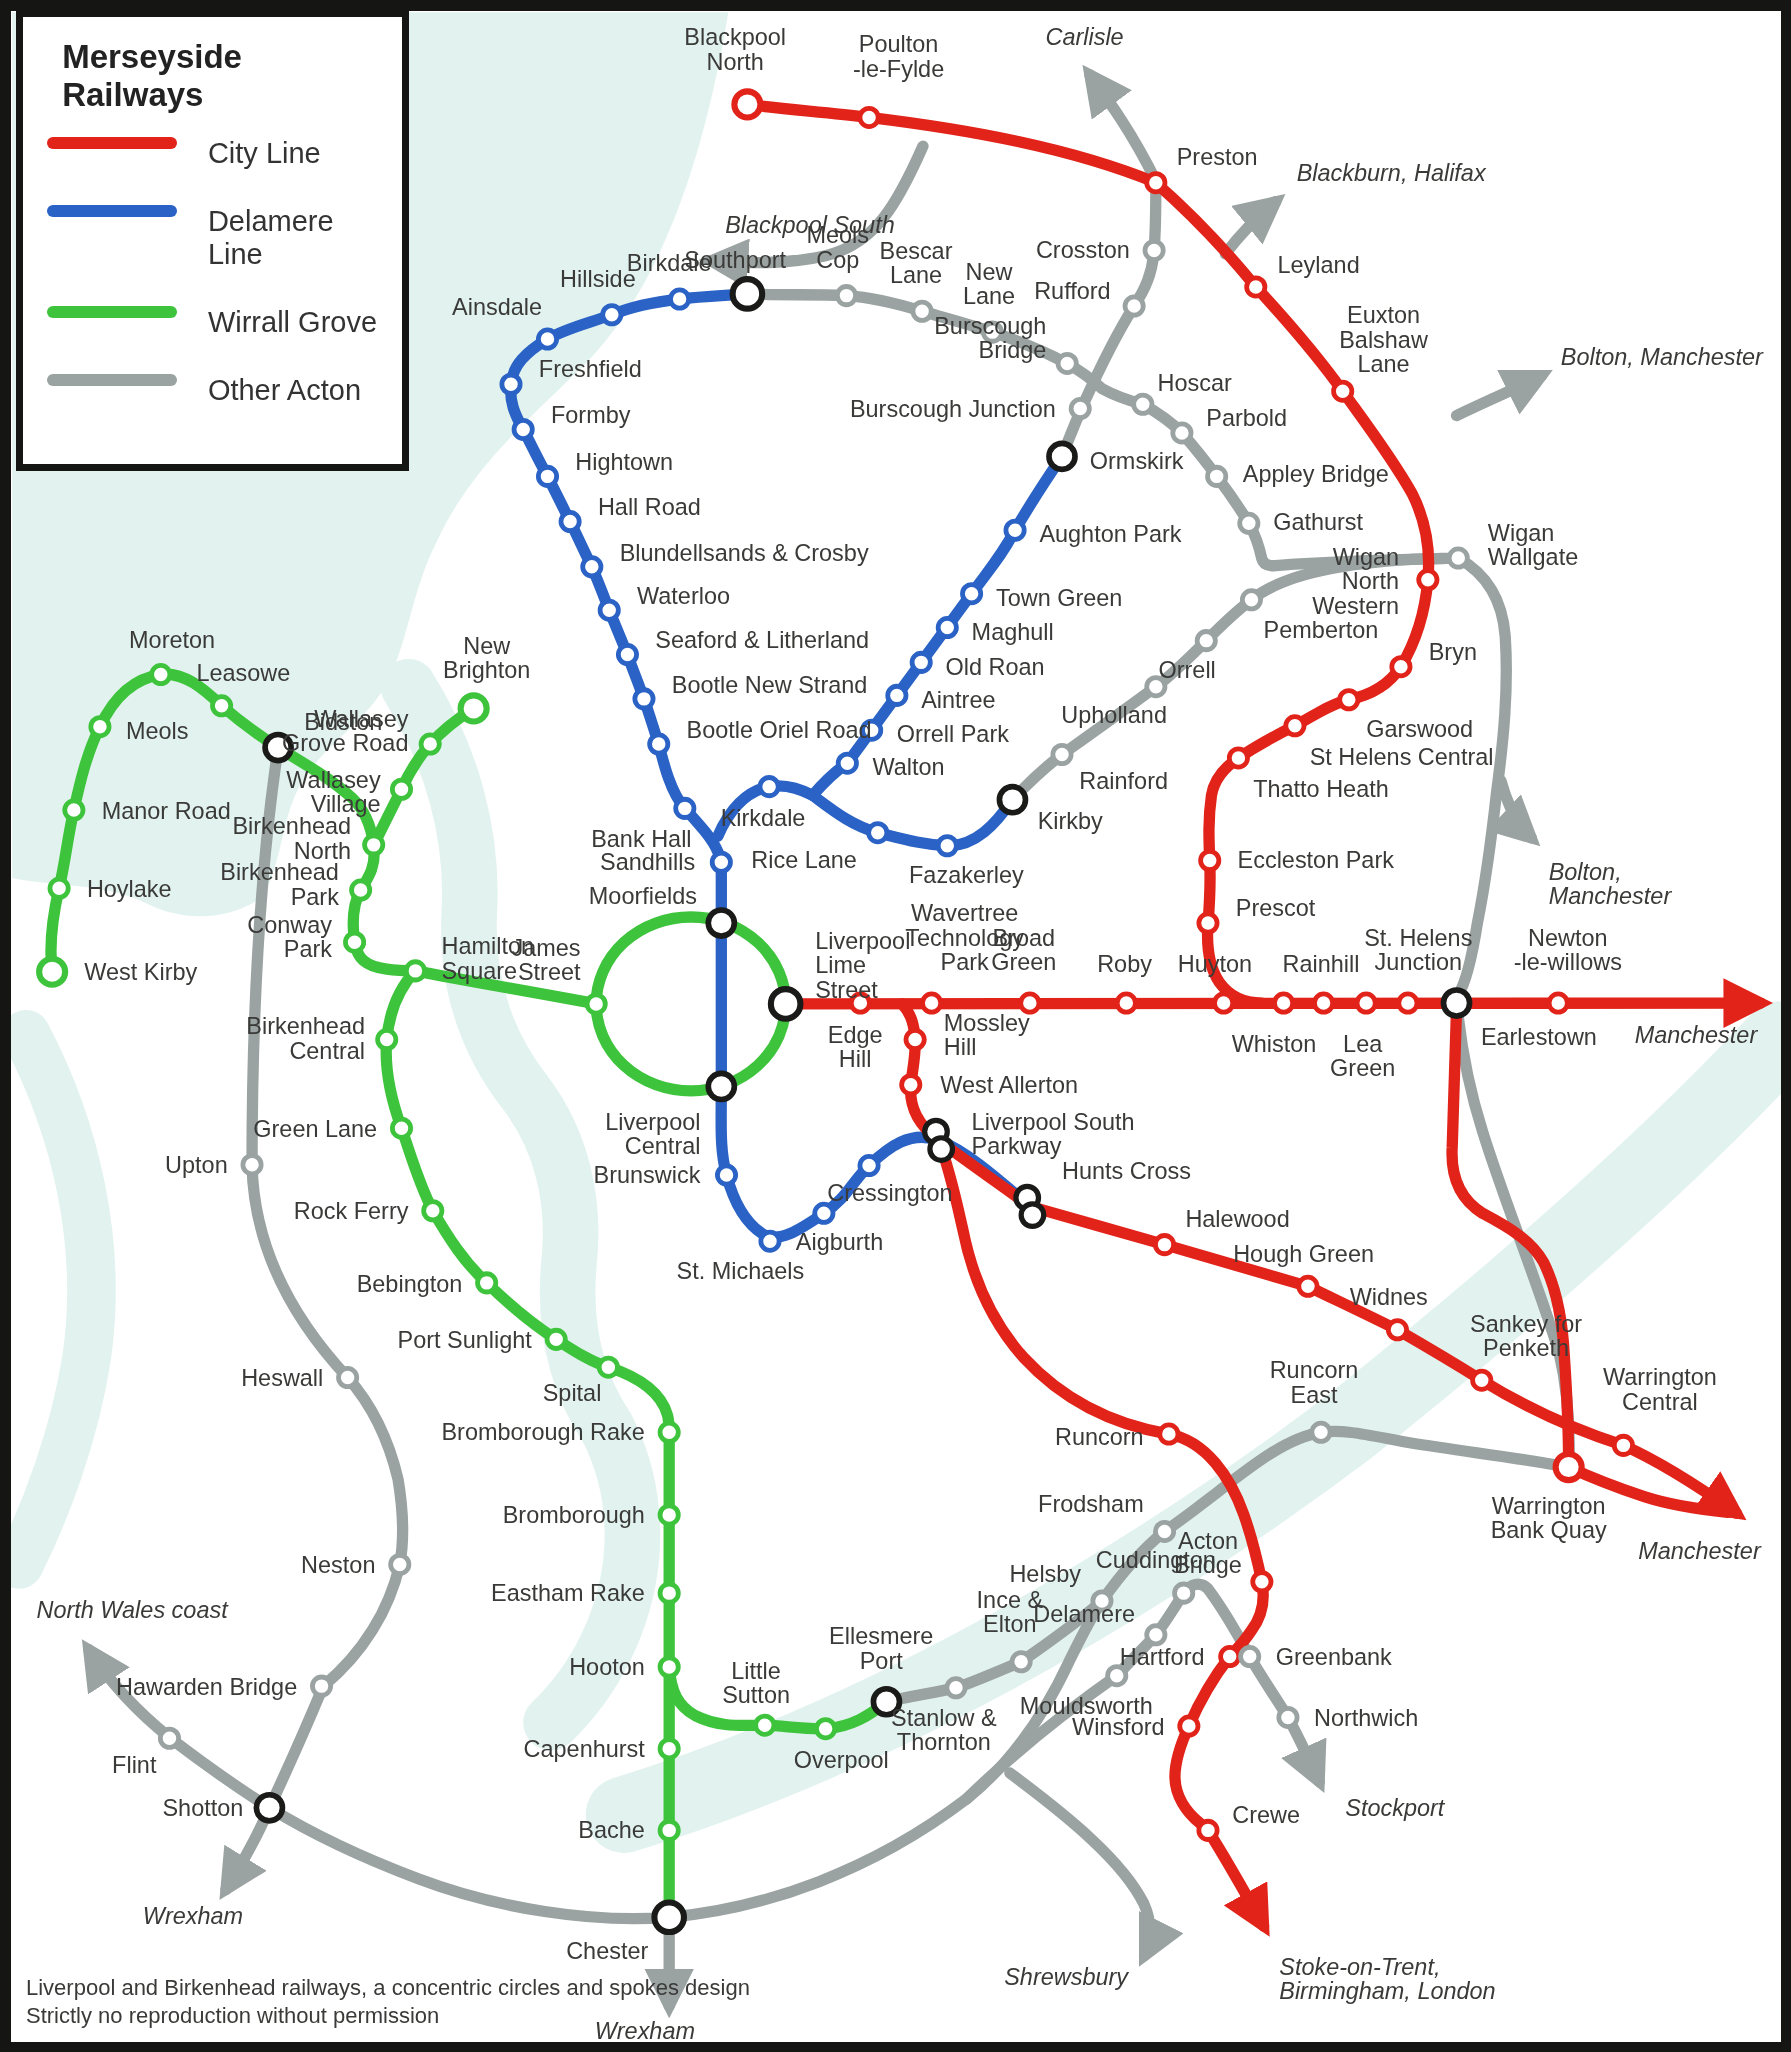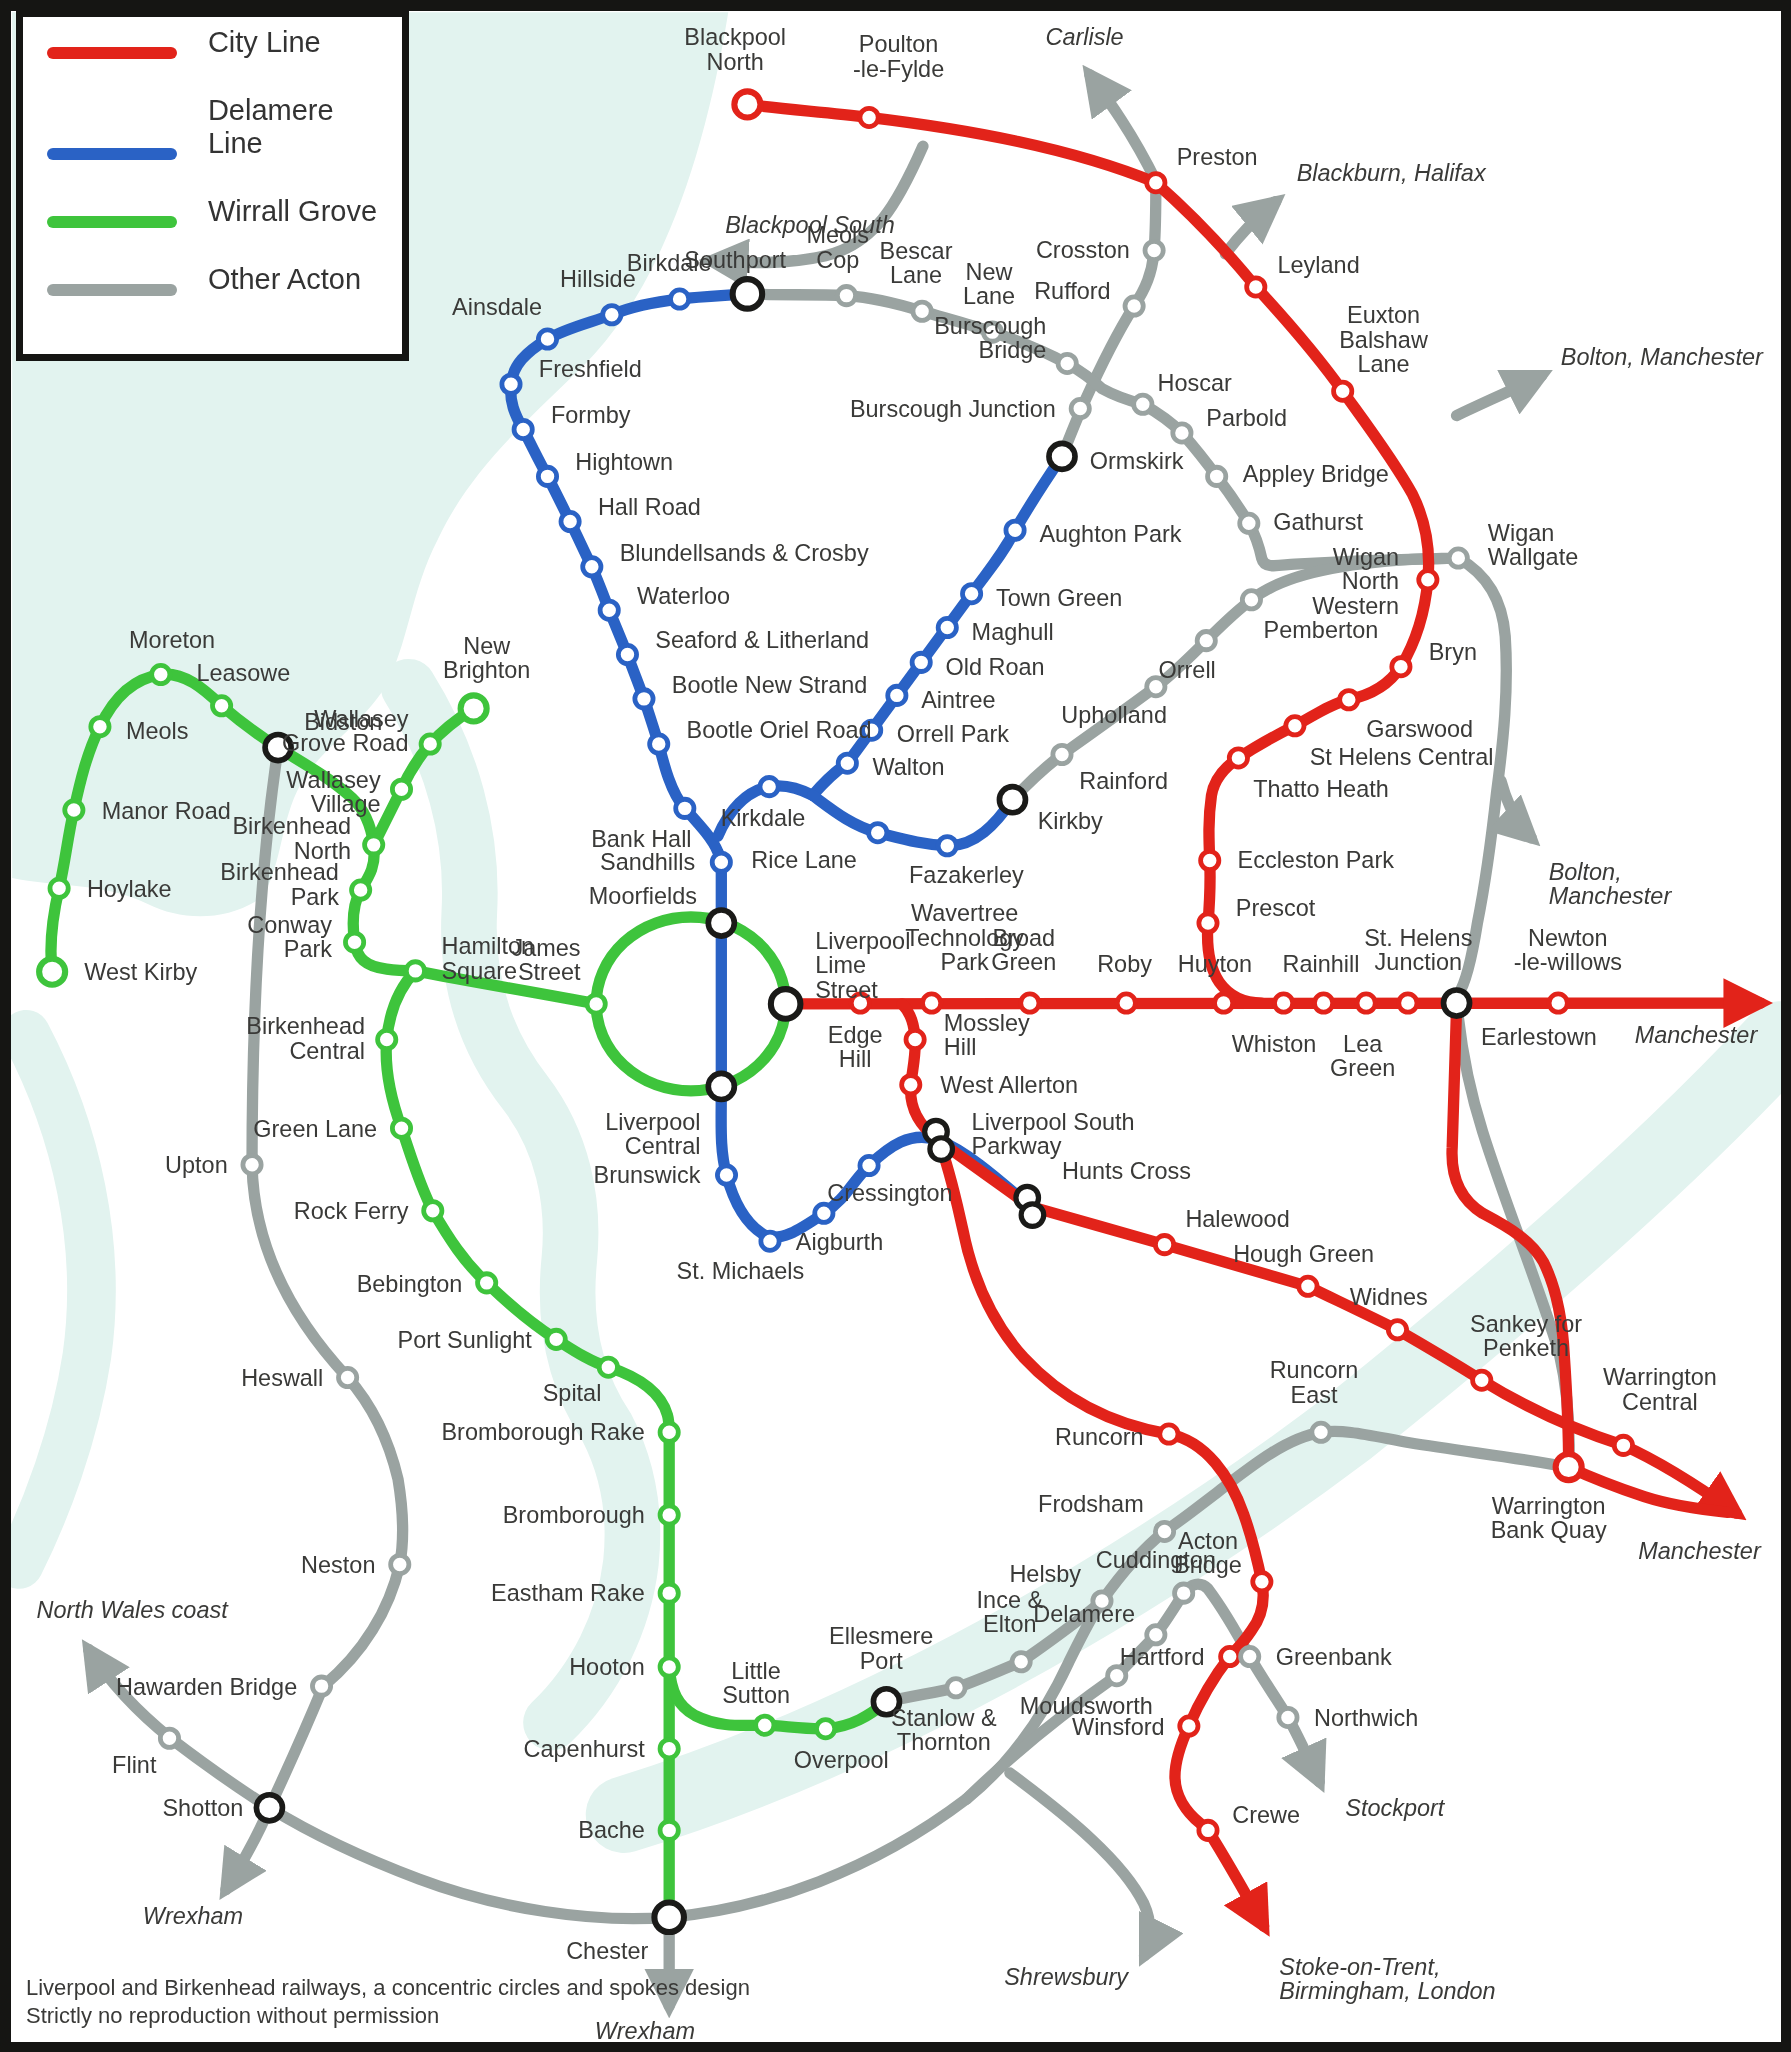--- a/index.html
+++ b/index.html
@@ -3,21 +3,21 @@
 <meta charset="utf-8">
 <style>
   html,body{margin:0;padding:0;background:#fff;}
   #page{position:relative;width:1792px;height:2053px;background:#ffffff;overflow:hidden;
         font-family:"Liberation Sans", sans-serif;}
   #map-svg{position:absolute;left:0;top:0;}
   .frame{position:absolute;left:0;top:0;right:0;bottom:0;border:11.3px solid #151513;pointer-events:none;z-index:60;}
   .legend{position:absolute;left:15.6px;top:10.4px;width:348px;border:7.8px solid #151513;background:#ffffff;
           z-index:50;padding:8.7px 15.6px 22.6px 15.6px;}
   .legend h1{font-size:33px;margin:12px 0 22.6px 24px;color:#222;letter-spacing:0;}
-  .legend-row{display:flex;align-items:flex-end;margin:0 0 35px 8.7px;}
+  .legend-row{display:flex;align-items:flex-start;margin:0 0 35px 8.7px;}
   .legend-swatch{width:130px;height:12px;border-radius:6px;margin-right:31px;flex:0 0 auto;}
   .legend-row span{font-size:29px;color:#333;}
   .footer{position:absolute;left:26px;top:1974px;z-index:50;color:#3a3a38;font-size:22px;line-height:28px;}
   text{fill:#3a3a38;font-size:27px;font-family:"Liberation Sans", sans-serif;}
   text.dest{font-style:italic;}
 </style>
 </head>
 <body>
 
 <div id="page">
@@ -678,20 +678,21 @@
         <text x="42" y="1862" text-anchor="start" class="dest"><tspan x="42" y="1862">North Wales coast</tspan></text>
         <text x="222" y="2214" text-anchor="middle" class="dest"><tspan x="222" y="2214">Wrexham</tspan></text>
         <text x="742" y="2346" text-anchor="middle" class="dest"><tspan x="742" y="2346">Wrexham</tspan></text>
         <text x="1298" y="2284" text-anchor="end" class="dest"><tspan x="1298" y="2284">Shrewsbury</tspan></text>
         <text x="1548" y="2090" text-anchor="start" class="dest"><tspan x="1548" y="2090">Stockport</tspan></text>
         <text x="1472" y="2272" text-anchor="start" class="dest"><tspan x="1472" y="2272">Stoke-on-Trent,</tspan><tspan x="1472" y="2300">Birmingham, London</tspan></text>
       </g>
   </svg>
 
   <div class="legend">
+    <h1>Merseyside Railways</h1>
     <div class="legend-row">
       <div class="legend-swatch" style="background: rgb(226, 35, 26);"></div>
       <span>City Line</span>
     </div>
     <div class="legend-row">
       <div class="legend-swatch" style="background: rgb(42, 98, 197);"></div>
       <span>Delamere Line</span>
     </div>
     <div class="legend-row">
       <div class="legend-swatch" style="background: rgb(62, 196, 60);"></div>

